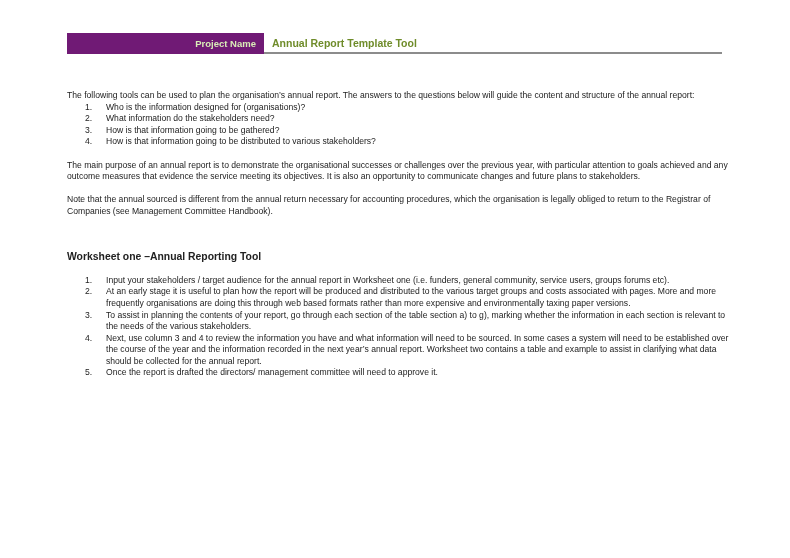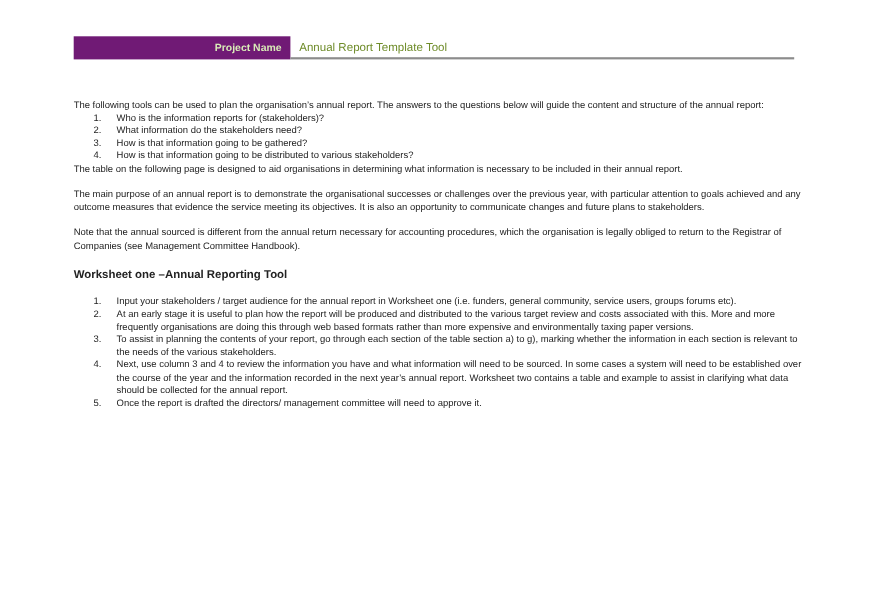--- a/index.html
+++ b/index.html
@@ -10,60 +10,59 @@
   }
   .header { position: absolute; left: 67px; top: 33px; width: 655px; height: 21px; }
   .header-banner {
     position: absolute; left: 0; top: 0; width: 197px; height: 21px;
     background: #701a75;
     color: #d9ecb8; font-size: 9.5px; font-weight: bold;
     text-align: right; line-height: 21px; padding-right: 8px; box-sizing: border-box;
   }
   .header-title {
     position: absolute; left: 205px; top: 0; height: 21px; line-height: 21px;
-    color: #6f8c2a; font-size: 10.5px; font-weight: normal;
+    color: #6f8c2a; font-size: 10.5px; font-weight: bold;
   }
   .header-rule {
     position: absolute; left: 197px; top: 19px; width: 458px; height: 2px;
     background: #8c8c8c;
   }
   .content { position: absolute; left: 67px; top: 90px; width: 670px; font-size: 8.6px; line-height: 11.6px; }
   p { margin: 0; }
   .gap { height: 11.6px; }
   ol { margin: 0; padding: 0; list-style: none; }
   ol li { position: relative; padding-left: 39px; }
   ol li .num { position: absolute; left: 18px; top: 0; }
-  .heading { font-size: 10.4px; font-weight: bold; line-height: 13px; margin-top: 3px; }
+  .heading { font-size: 10.4px; font-weight: bold; line-height: 13px; margin-top: 21px; }
 </style>
 </head>
 <body>
 
 <div class="header">
   <div class="header-banner">Project Name</div>
   <div class="header-title">Annual Report Template Tool</div>
   <div class="header-rule"></div>
 </div>
 
 <div class="content">
   <p>The following tools can be used to plan the organisation’s annual report.  The answers to the questions below will guide the content and structure of the annual report:</p>
   <ol>
-    <li><span class="num">1.</span><span>Who is the information reports for (stakeholders)?</span></li>
+    <li><span class="num">1.</span><span>Who is the information designed for (organisations)?</span></li>
     <li><span class="num">2.</span><span>What information do the stakeholders need?</span></li>
     <li><span class="num">3.</span><span>How is that information going to be gathered?</span></li>
     <li><span class="num">4.</span><span>How is that information going to be distributed to various stakeholders?</span></li>
   </ol>
-  <p>The table on the following page is designed to aid organisations in determining what information is necessary to be included in their annual report.</p>
   <div class="gap"></div>
   <p>The main purpose of an annual report is to demonstrate the organisational successes or challenges over the previous year, with particular attention to goals achieved and any outcome measures that evidence the service meeting its objectives.  It is also an opportunity to communicate changes and future plans to stakeholders.</p>
   <div class="gap"></div>
   <p>Note that the annual sourced is different from the annual return necessary for accounting procedures, which the organisation is legally obliged to return to the Registrar of Companies (see Management Committee Handbook).</p>
   <div class="gap"></div>
   <p class="heading">Worksheet one –Annual Reporting Tool</p>
   <div class="gap"></div>
   <ol>
     <li><span class="num">1.</span><span>Input your stakeholders / target audience for the annual report in Worksheet one (i.e. funders, general community, service users, groups forums etc).</span></li>
-    <li><span class="num">2.</span><span>At an early stage it is useful to plan how the report will be produced and distributed to the various target review and costs associated with this. More and more frequently organisations are doing this through web based formats rather than more expensive and environmentally taxing paper versions.</span></li>
+    <li><span class="num">2.</span><span>At an early stage it is useful to plan how the report will be produced and distributed to the various target groups and costs associated with pages. More and more frequently organisations are doing this through web based formats rather than more expensive and environmentally taxing paper versions.</span></li>
     <li><span class="num">3.</span><span>To assist in planning the contents of your report, go through each section of the table section a) to g), marking whether the information in each section is relevant to the needs of the various stakeholders.</span></li>
     <li><span class="num">4.</span><span>Next, use column 3 and 4 to review the information you have and what information will need to be sourced.  In some cases a system will need to be established over the course of the year and the information recorded in the next year’s annual report.  Worksheet two contains a table and example to assist in clarifying what data should be collected for the annual report.</span></li>
     <li><span class="num">5.</span><span>Once the report is drafted the directors/ management committee will need to approve it.</span></li>
   </ol>
   <div class="gap"></div>
 </div>
 
 </body></html>

